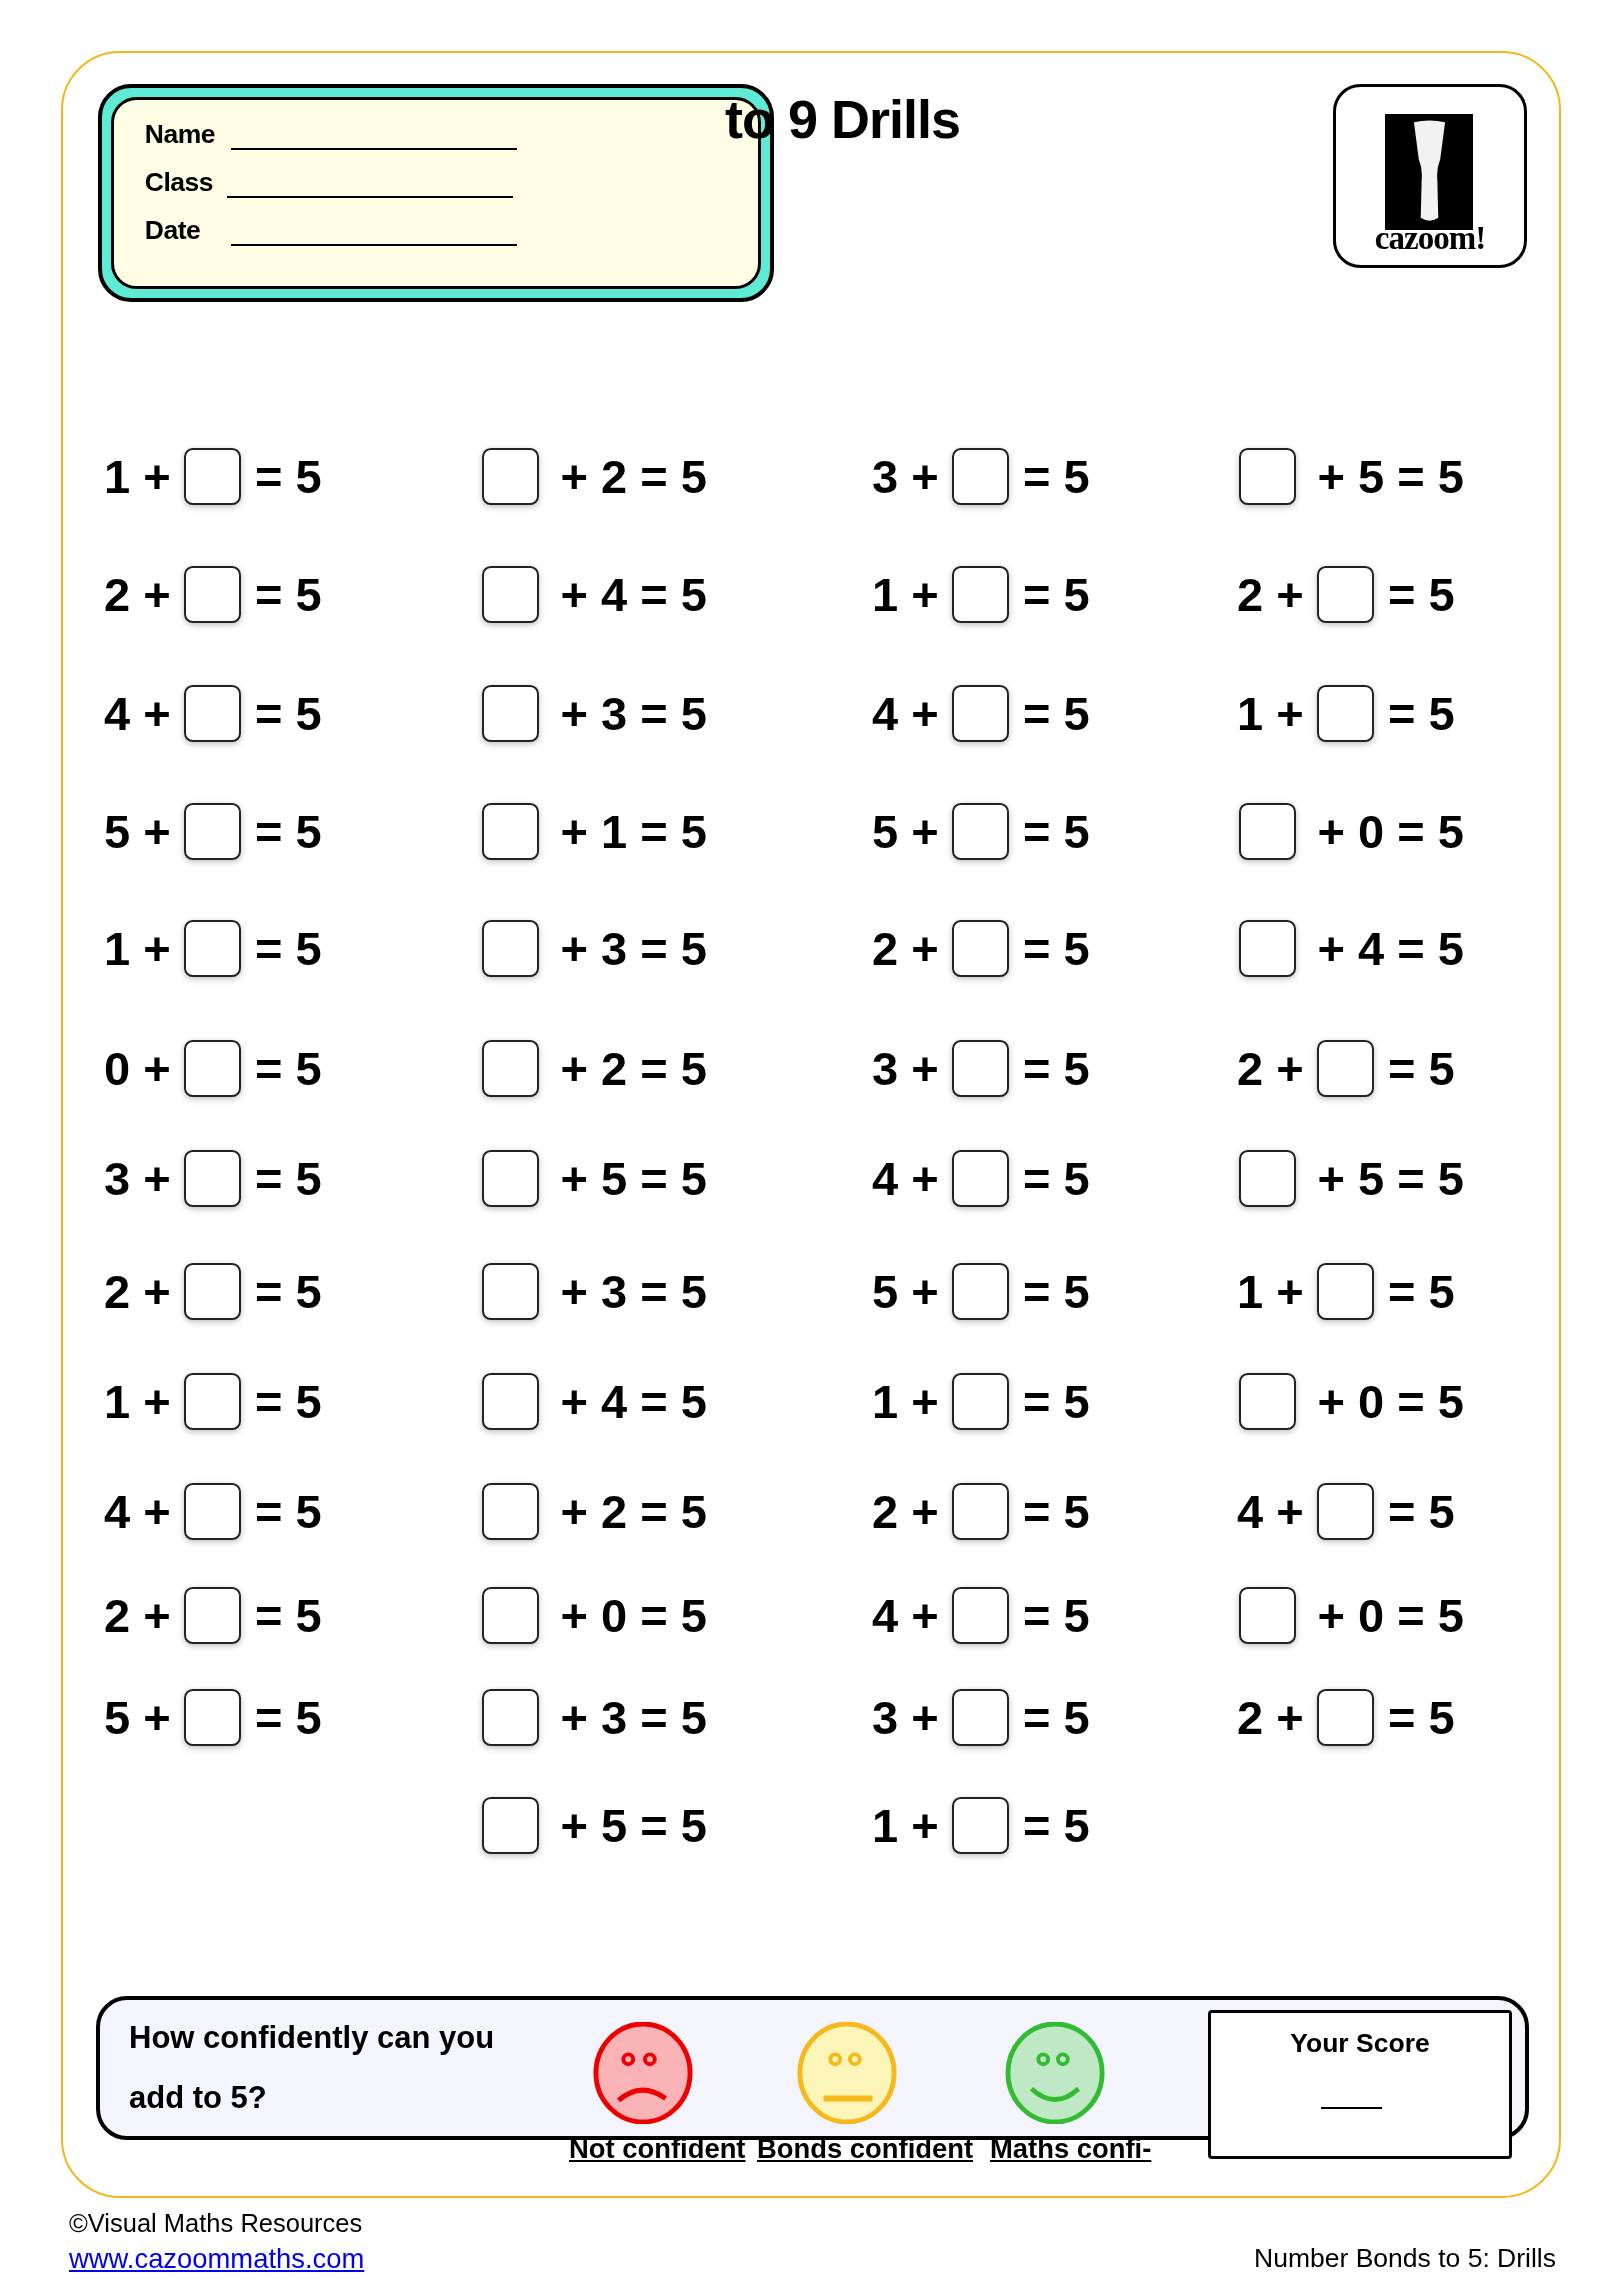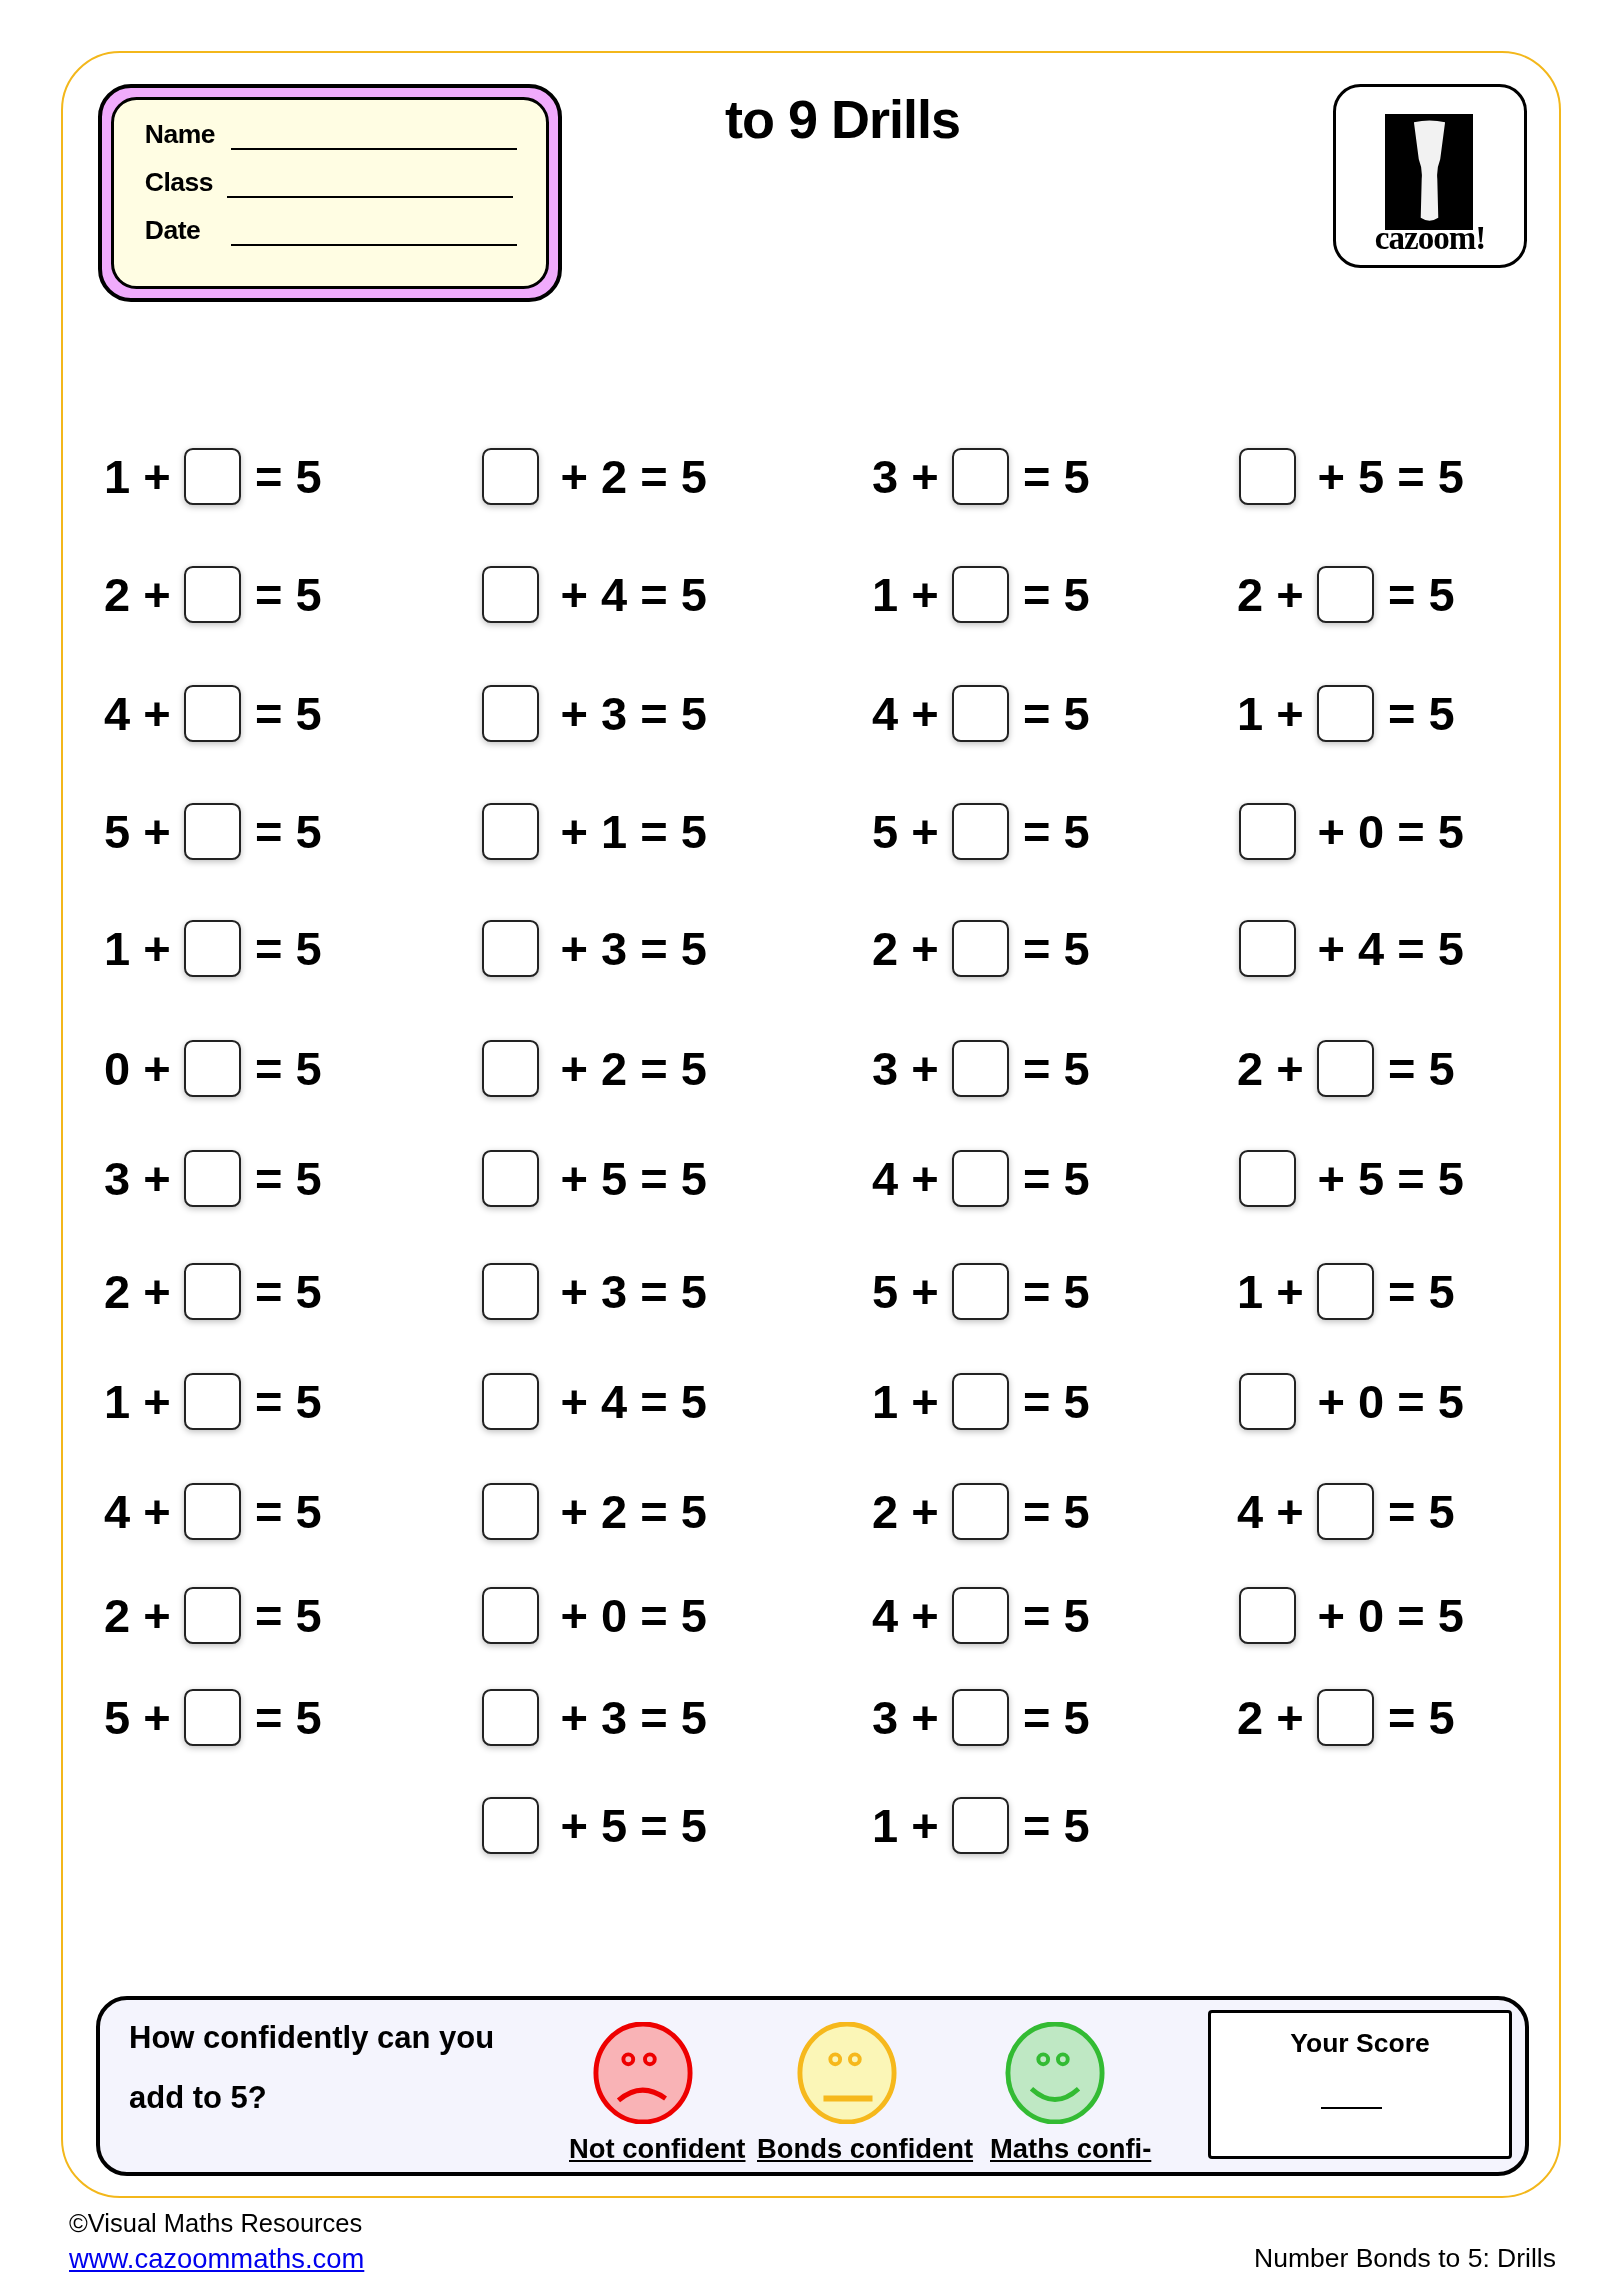--- a/index.html
+++ b/index.html
@@ -3,22 +3,22 @@
 <meta charset="utf-8">
 <style>
   html, body { margin: 0; padding: 0; background: #ffffff; }
   body { width: 1621px; height: 2293px; position: relative; overflow: hidden;
          font-family: "Liberation Sans", "DejaVu Sans", sans-serif; color: #000; }
 
   .page-border { position: absolute; left: 61px; top: 51px; width: 1500px; height: 2147px;
                  border: 2.9px solid #f3b71b; border-radius: 59px; box-sizing: border-box; }
 
   
-  .namebox-outer { position: absolute; left: 98px; top: 84px; width: 464px; height: 218px;
-                   border: 4.9px solid #000; border-radius: 33px; box-sizing: border-box; background:#f0abfc; }
+  .namebox-outer { position: absolute; left: 98px; top: 84px; width: 676px; height: 218px;
+                   border: 4.9px solid #000; border-radius: 33px; box-sizing: border-box; background:#5eead4; }
   .namebox-inner { position: absolute; left: 8.8px; top: 8.8px; right: 8.8px; bottom: 8.8px;
                    border: 3.9px solid #000; border-radius: 25.5px; background: #fffde3; }
   .field-row { position: absolute; left: 31px; display: flex; align-items: flex-end; }
   .field-label { font-weight: bold; font-size: 26.5px; width: 86px; letter-spacing: -0.5px; }
   .field-line { width: 286px; border-bottom: 2.9px solid #000; height: 21.6px; margin-left: 0; }
 
   .title { position: absolute; left: 725px; top: 88px; font-weight: bold; font-size: 54px;
            line-height: 63px; letter-spacing: -1px; }
 
   
@@ -31,21 +31,21 @@
                letter-spacing: -1px; }
 
   
   .problem { position: absolute; display: flex; align-items: center; font-weight: bold; font-size: 47px;
              height: 59px; white-space: pre; }
   .answer-box { display: inline-block; width: 57px; height: 57px; border: 2px solid #222; border-radius: 8.8px;
                 box-shadow: 0 2px 5.9px rgba(0,0,0,0.25); background: #fff; margin: 0 13.7px; box-sizing: border-box; }
   .problem.box-first .answer-box { margin-left: 0; margin-right: 21.6px; }
 
   
-  .conf-panel { position: absolute; left: 96px; top: 1996px; width: 1433px; height: 180px;
+  .conf-panel { position: absolute; left: 96px; top: 1996px; width: 1433px; height: 144px;
                 border: 4.9px solid #000; border-radius: 31px; box-sizing: border-box; background: #f4f4fd; }
   .conf-q { position: absolute; left: 29px; font-weight: bold; font-size: 31px; }
   .face { position: absolute; top: 21.6px; width: 102px; height: 102px; }
   .face-label { position: absolute; top: 133px; font-weight: bold; font-size: 27.4px; white-space: nowrap; text-decoration: underline; }
   .score-box { position: absolute; left: 1108px; top: 9.8px; width: 304px; height: 149px;
                border: 3.9px solid #000; border-radius: 4px; background: #fff; box-sizing: border-box; }
   .score-title { position: absolute; top: 15.7px; left: 0; right: 0; text-align: center;
                  font-weight: bold; font-size: 26.5px; }
   .score-line { position: absolute; top: 94px; left: 110px; width: 61px; border-bottom: 2px solid #000; }
 

